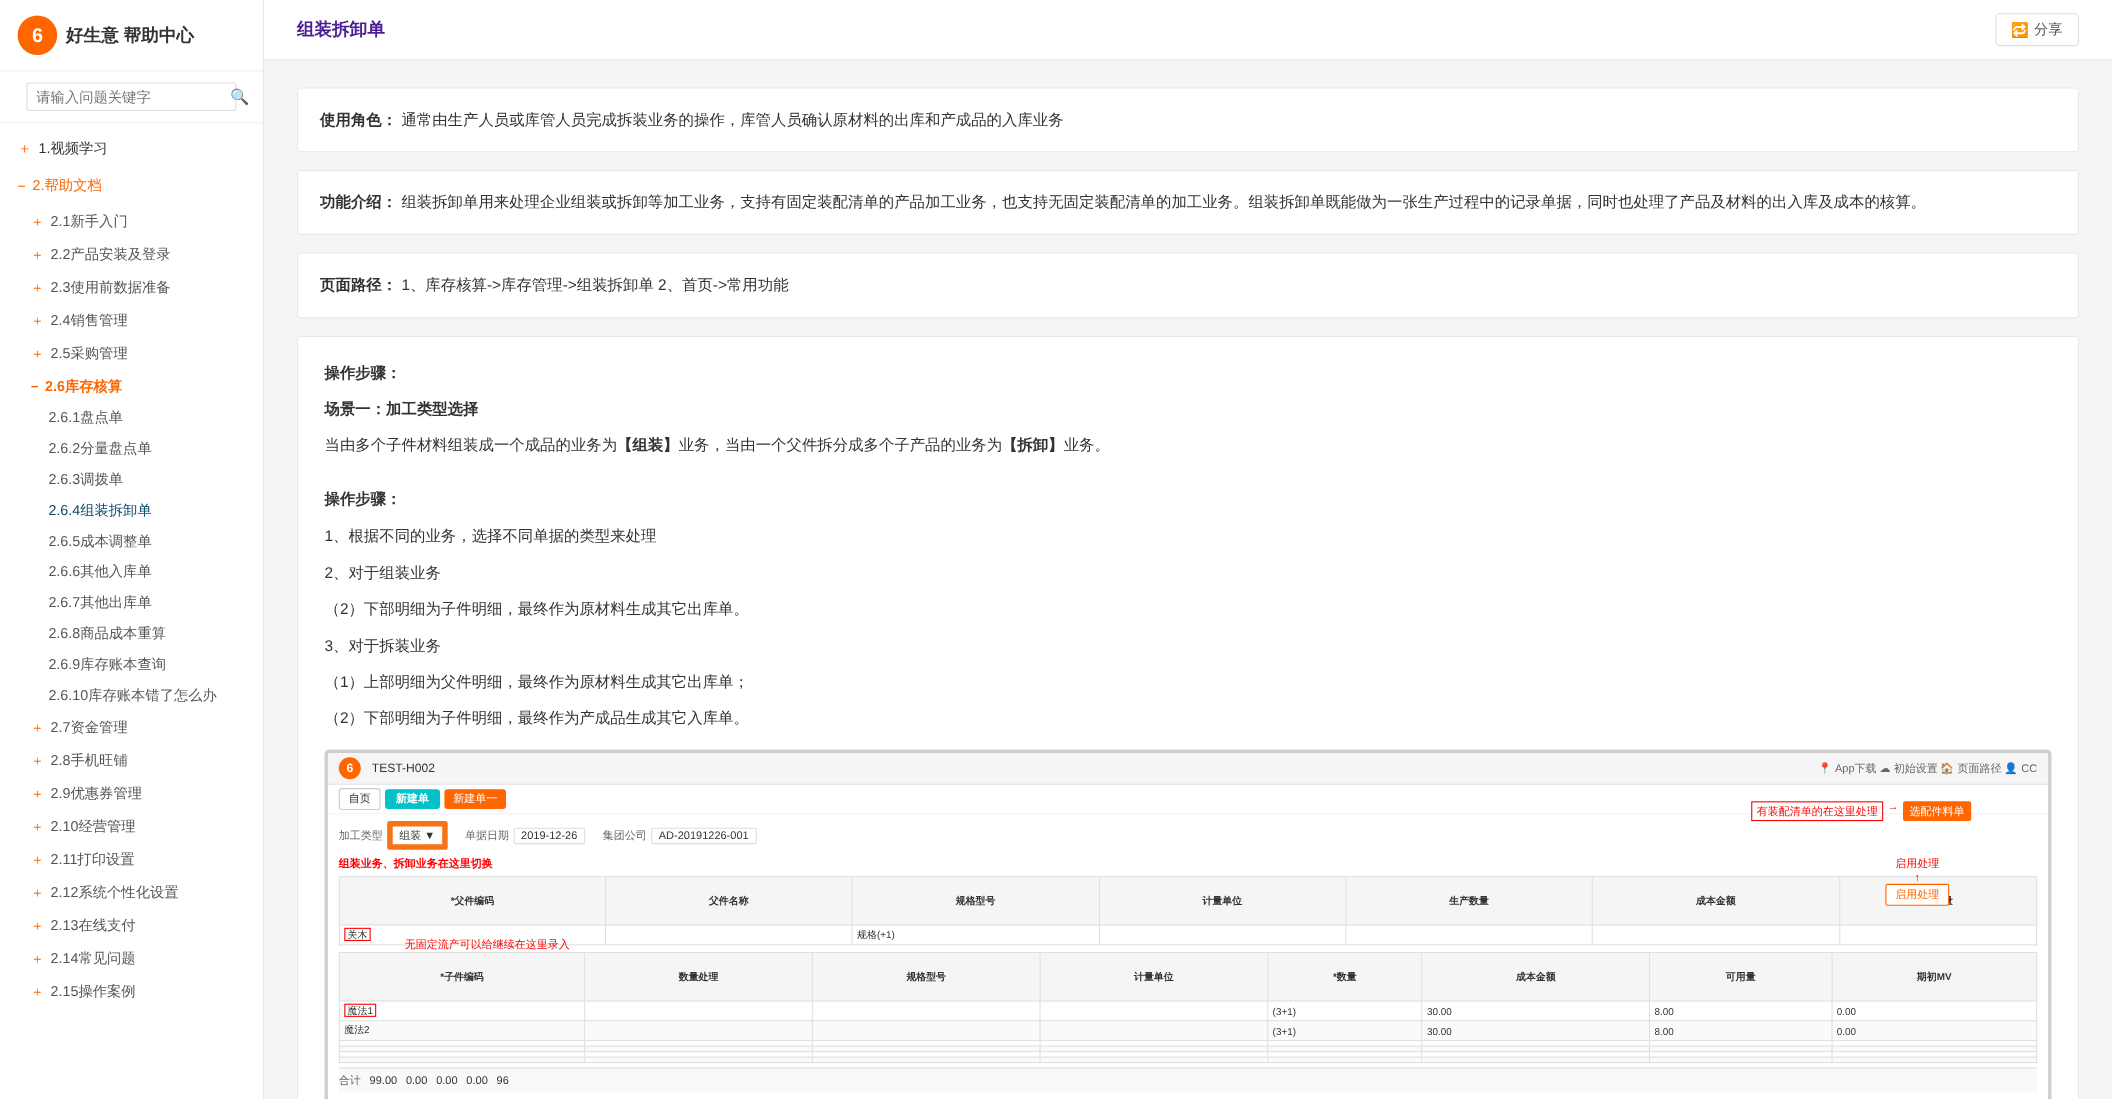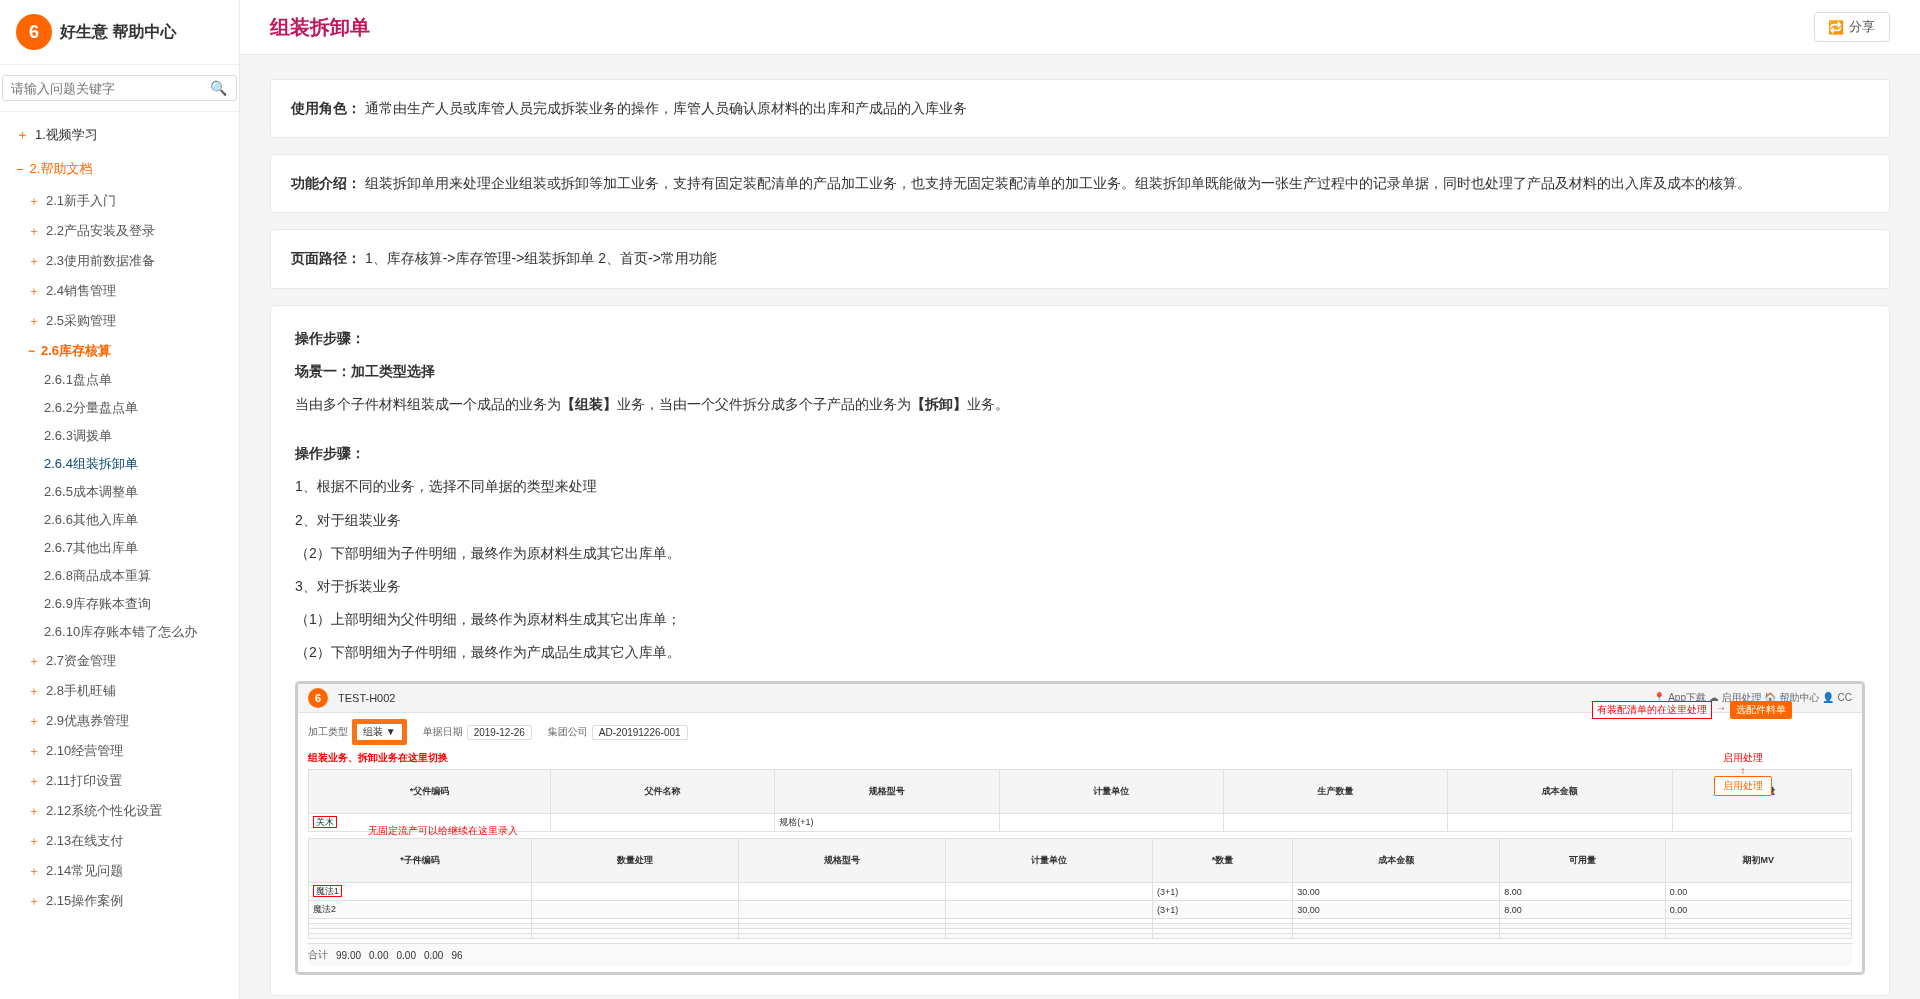--- a/index.html
+++ b/index.html
@@ -26,21 +26,21 @@
     .logo-circle {
       width: 36px; height: 36px;
       background: #f60;
       border-radius: 50%;
       display: flex; align-items: center; justify-content: center;
       color: #fff; font-size: 18px; font-weight: bold; margin-right: 8px;
     }
     .logo-text { font-size: 16px; font-weight: bold; color: #333; }
 
     .search-area {
-      padding: 10px 2px;
+      padding: 10px 24px;
       border-bottom: 1px solid #f0f0f0;
     }
     .search-box {
       display: flex; align-items: center;
       border: 1px solid #ddd; border-radius: 3px; padding: 4px 8px;
       background: #fff;
     }
     .search-box input {
       border: none; outline: none; flex: 1; font-size: 13px; color: #999;
       background: transparent;
@@ -72,21 +72,21 @@
       flex-direction: column;
       overflow: hidden;
     }
 
     .top-bar {
       background: #fff;
       border-bottom: 1px solid #e8e8e8;
       padding: 12px 30px;
       display: flex; align-items: center; justify-content: space-between;
     }
-    .page-title { font-size: 20px; font-weight: bold; color: #be185d; }
+    .page-title { font-size: 16px; font-weight: bold; color: #4c1d95; }
     .share-btn {
       display: flex; align-items: center; gap: 4px;
       border: 1px solid #ddd; border-radius: 4px; padding: 5px 14px;
       cursor: pointer; font-size: 13px; color: #555; background: #fff;
     }
 
     .content-area {
       flex: 1; overflow-y: auto; padding: 24px 30px; background: #f5f5f5;
     }
 
@@ -310,23 +310,28 @@
       <p>（2）下部明细为子件明细，最终作为产成品生成其它入库单。</p>
 
       
       <div class="screenshot-container" style="margin-top:16px;">
         <div class="app-mock">
 
           <div style="background:#f5f5f5; border-bottom:1px solid #e0e0e0; display:flex; align-items:center; padding:4px 10px; gap:10px; font-size:11px;">
             <div style="width:20px;height:20px;background:#f60;border-radius:50%;display:flex;align-items:center;justify-content:center;color:#fff;font-size:11px;font-weight:bold;">6</div>
             <span style="font-size:11px; color:#333;">TEST-H002</span>
             <span style="flex:1;"></span>
-            <span style="font-size:10px;color:#666;">📍 App下载  ☁ 启用处理  🏠 帮助中心  👤 CC</span>
+            <span style="font-size:10px;color:#666;">📍 App下载  ☁ 初始设置  🏠 页面路径  👤 CC</span>
           </div>
 
+          <div style="background:#fff; border-bottom:1px solid #eee; display:flex; align-items:center; padding:3px 10px; gap:4px;">
+            <div style="background:#fff; border:1px solid #ccc; color:#333; border-radius:3px; padding:2px 8px; font-size:10px; cursor:pointer;">自页</div>
+            <div style="background:#00c2c7; color:#fff; border-radius:3px; padding:2px 10px; font-size:10px; cursor:pointer; font-weight:bold;">新建单</div>
+            <div style="background:#f60; color:#fff; border-radius:3px; padding:2px 8px; font-size:10px; cursor:pointer;">新建单一</div>
+          </div>
 
           <div style="background:#fff; padding:6px 10px;">
 
             <div style="display:flex; align-items:center; gap:16px; position:relative; margin-bottom:6px;">
               <div style="display:flex;align-items:center;gap:4px;font-size:10px;">
                 <span style="color:#666;">加工类型</span>
                 <span style="border:5px solid #f97316;border-radius:2px;padding:1px 6px;font-size:10px;color:#333;">组装 ▼</span>
               </div>
               <div style="display:flex;align-items:center;gap:4px;font-size:10px;">
                 <span style="color:#666;">单据日期</span>

